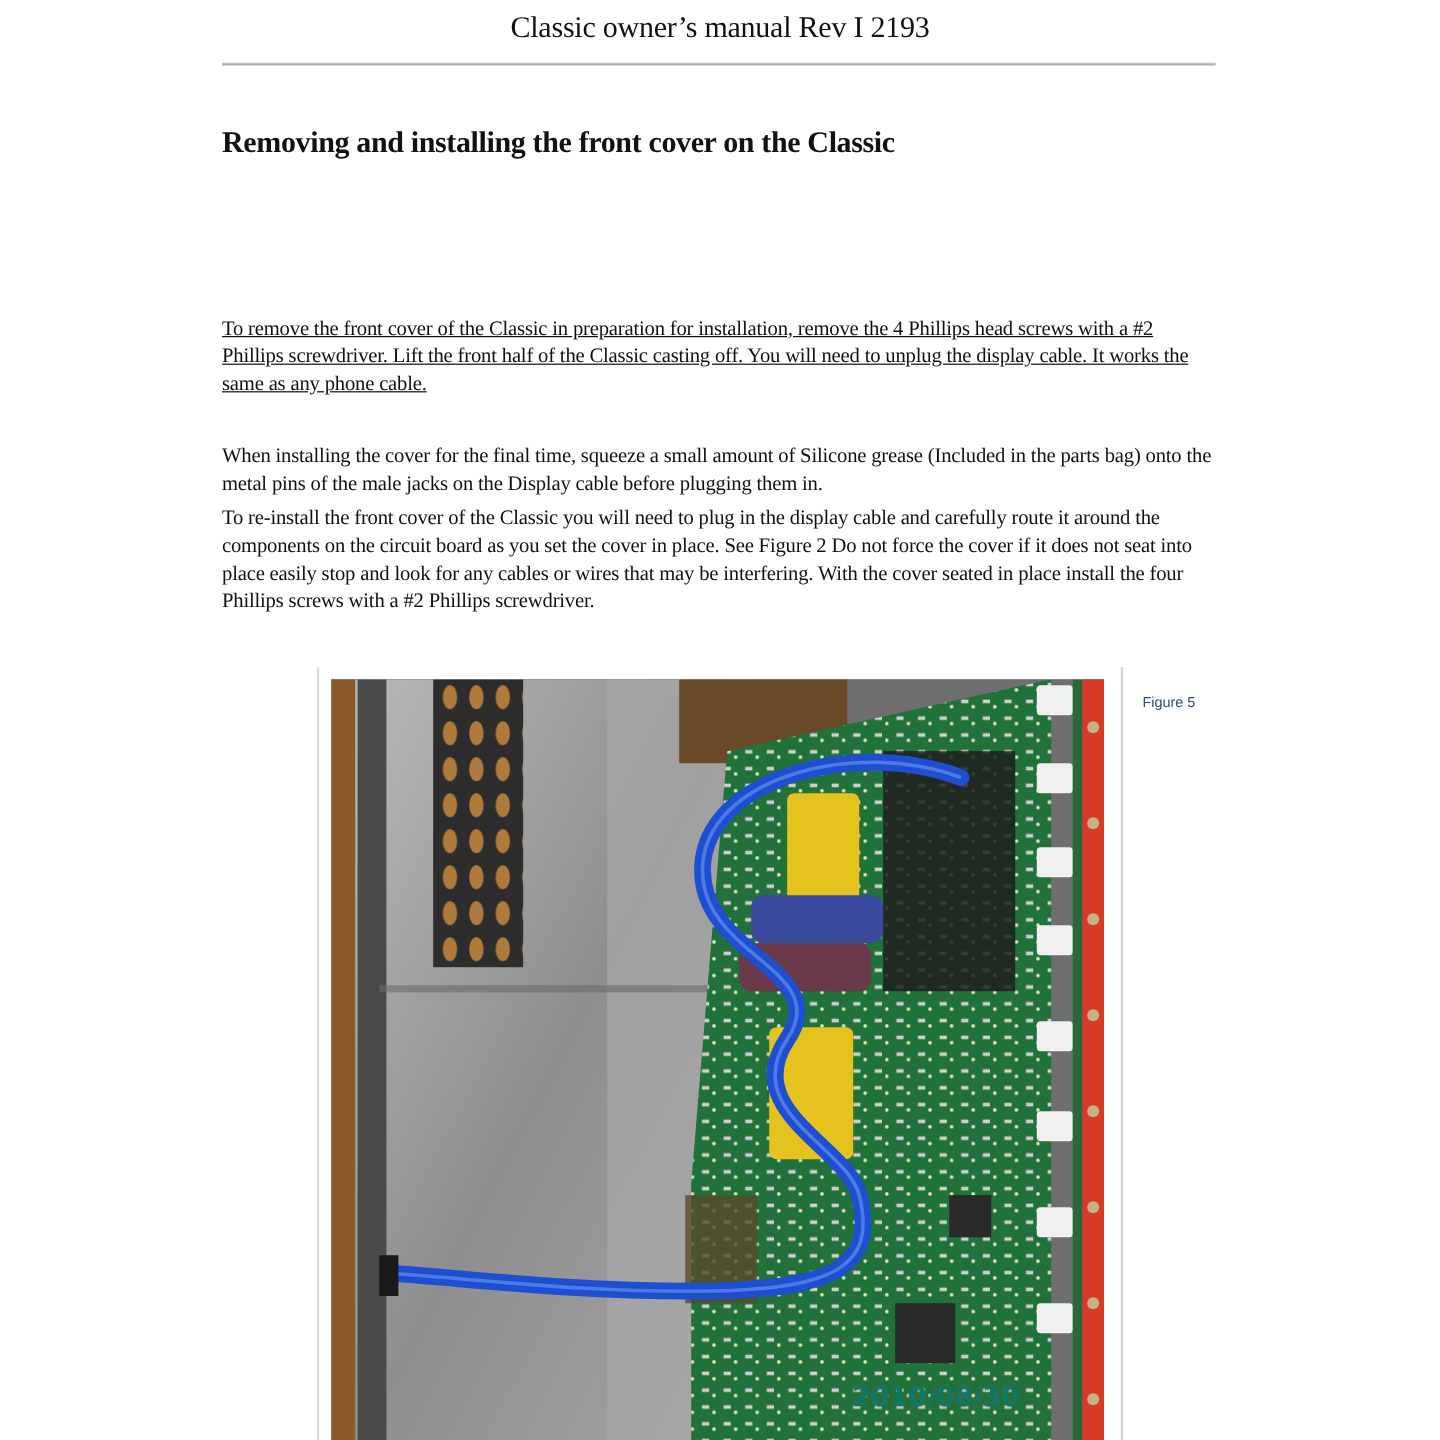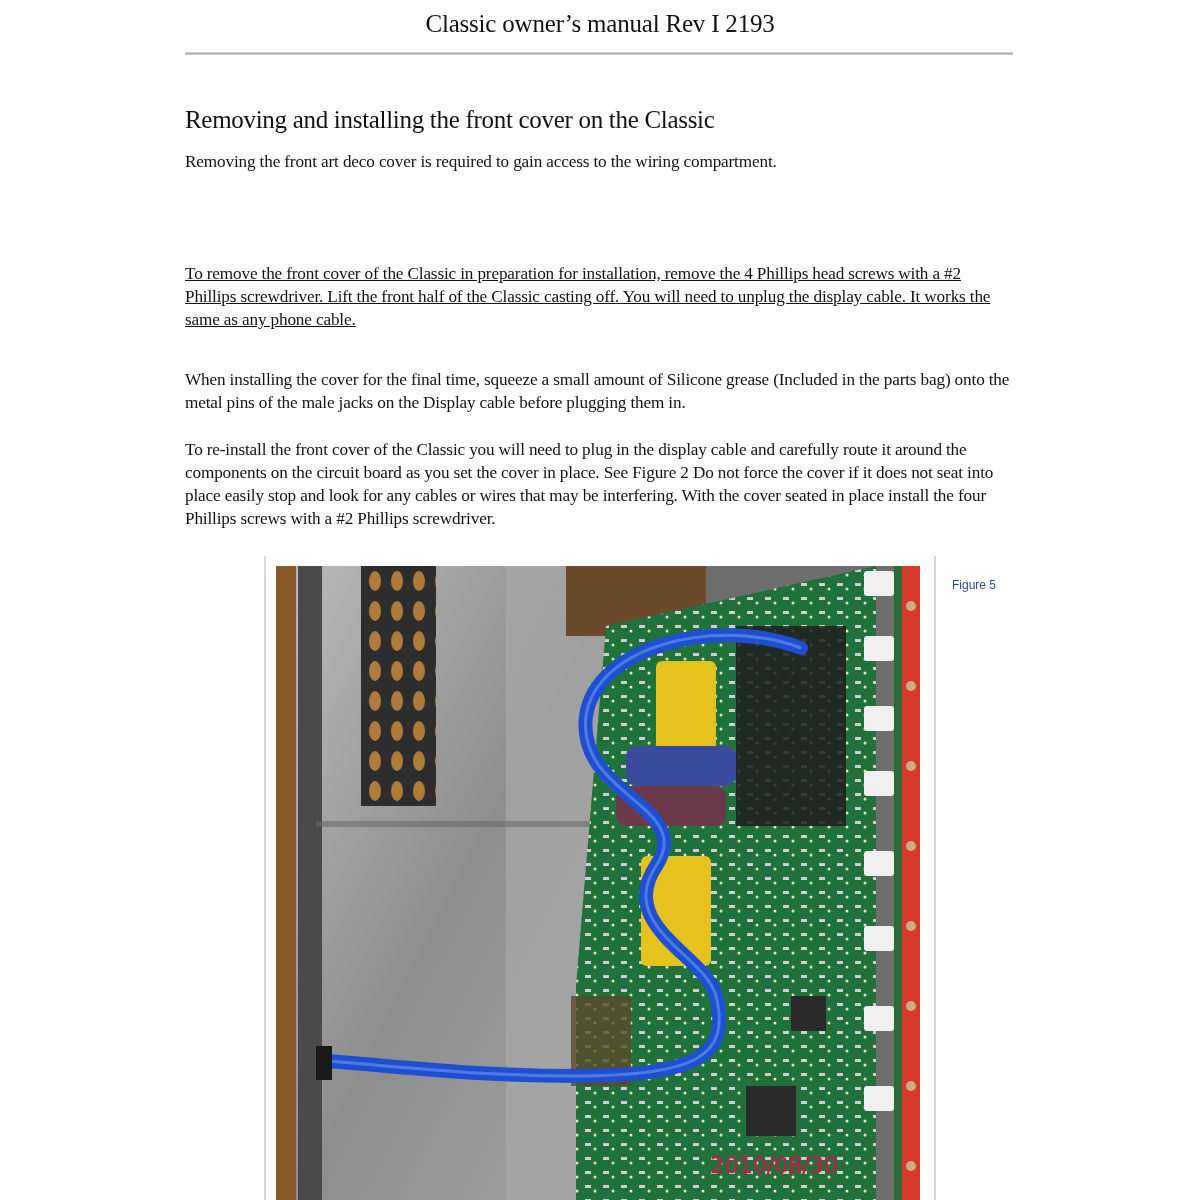--- a/index.html
+++ b/index.html
@@ -1,40 +1,39 @@
 <!DOCTYPE html>
 <html><head>
   <meta charset="utf-8">
   <style>
     html, body { margin: 0; padding: 0; background: #ffffff; }
     body { width: 1200px; height: 1200px; position: relative; overflow: hidden; font-family: "Liberation Serif", "DejaVu Serif", serif; color: #111; }
     .header-title { position: absolute; top: 10px; left: 0; width: 1200px; text-align: center; font-size: 25px; letter-spacing: -0.2px; }
     .header-rule { position: absolute; top: 52px; left: 185px; width: 828px; height: 3px; background: linear-gradient(#e4e4e4, #a9a9a9, #e4e4e4); }
-    .section-title { position: absolute; top: 106px; left: 185px; font-size: 25px; font-weight: normal; letter-spacing: -0.3px; text-align: center; }
+    .section-title { position: absolute; top: 106px; left: 185px; font-size: 25px; font-weight: bold; letter-spacing: -0.3px; text-align: center; }
     .para { position: absolute; left: 185px; width: 830px; font-size: 17.2px; line-height: 23px; letter-spacing: -0.15px; }
     .bold { font-weight: bold; }
     .p1 { top: 150px; }
     .p2 { top: 262px; text-decoration: underline; }
     .p3 { top: 352px; margin-top: 16px; }
-    .p4 { top: 438px; }
+    .p4 { top: 420px; }
     .figure-frame { position: absolute; left: 264px; top: 556px; width: 668px; height: 650px; background: #fff; border-left: 2px solid #d9d9d9; border-right: 2px solid #d0d6dc; }
     .photo { position: absolute; left: 276px; top: 566px; width: 644px; height: 640px; overflow: hidden; background: #6e6e6e; }
     .figure-label { position: absolute; left: 952px; top: 578px; font-family: "Liberation Sans", "DejaVu Sans", sans-serif; font-size: 12px; color: #2b4c8c; }
-    .timestamp { position: absolute; left: 464px; top: 588px; font-family: "DejaVu Sans", sans-serif; font-size: 23px; font-weight: normal; color: #be185d; text-shadow: 0 0 2px #5a6a10; letter-spacing: -0.5px; }
+    .timestamp { position: absolute; left: 464px; top: 588px; font-family: "DejaVu Sans", sans-serif; font-size: 23px; font-weight: bold; color: #0f766e; text-shadow: 0 0 2px #5a6a10; letter-spacing: -0.5px; }
   </style>
 </head>
 <body>
 
 <div class="header-title">Classic owner’s manual Rev I 2193</div>
 <div class="header-rule"></div>
 
 <div class="section-title">Removing and installing the front cover on the Classic</div>
 
 <div class="para p1">
-  <div>Removing the front art deco cover is required to gain access to the wiring compartment.</div>
 </div>
 
 <div class="para p2">To remove the front cover of the Classic in preparation for installation, remove the 4 Phillips head screws with a #2 Phillips screwdriver. Lift the front half of the Classic casting off. You will need to unplug the display cable. It works the same as any phone cable.</div>
 <div class="para p3">When installing the cover for the final time, squeeze a small amount of Silicone grease (Included in the parts bag) onto the metal pins of the male jacks on the Display cable before plugging them in.</div>
 <div class="para p4">To re-install the front cover of the Classic you will need to plug in the display cable and carefully route it around the components on the circuit board as you set the cover in place. See Figure 2 Do not force the cover if it does not seat into place easily stop and look for any cables or wires that may be interfering. With the cover seated in place install the four Phillips screws with a #2 Phillips screwdriver.</div>
 
 <div class="figure-frame"></div>
 
 <div class="photo">
   <svg width="644" height="640" viewBox="0 0 644 640" xmlns="http://www.w3.org/2000/svg">

